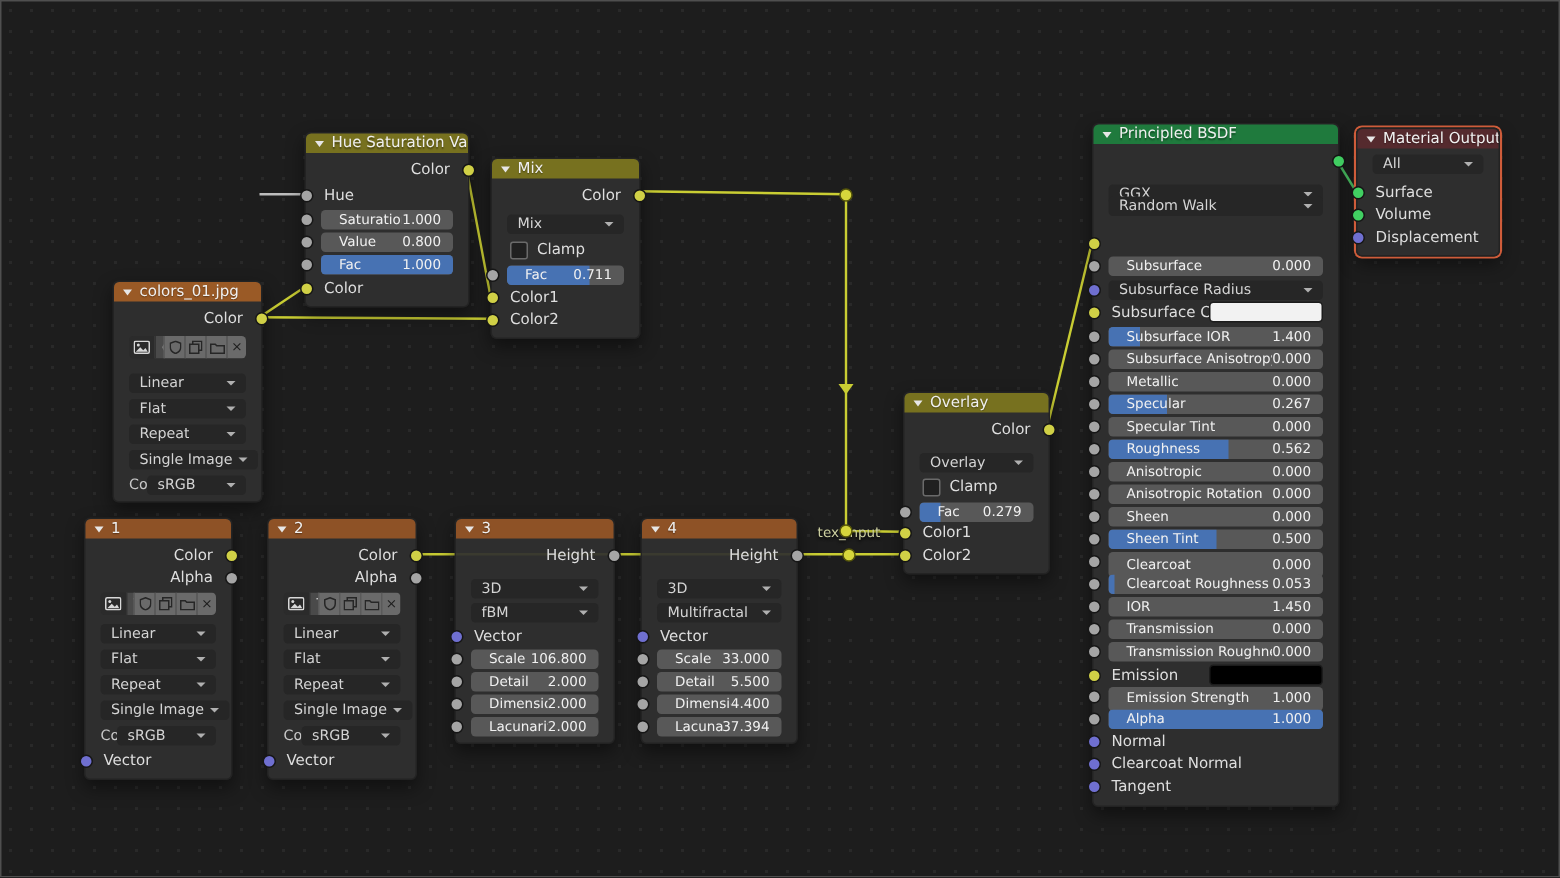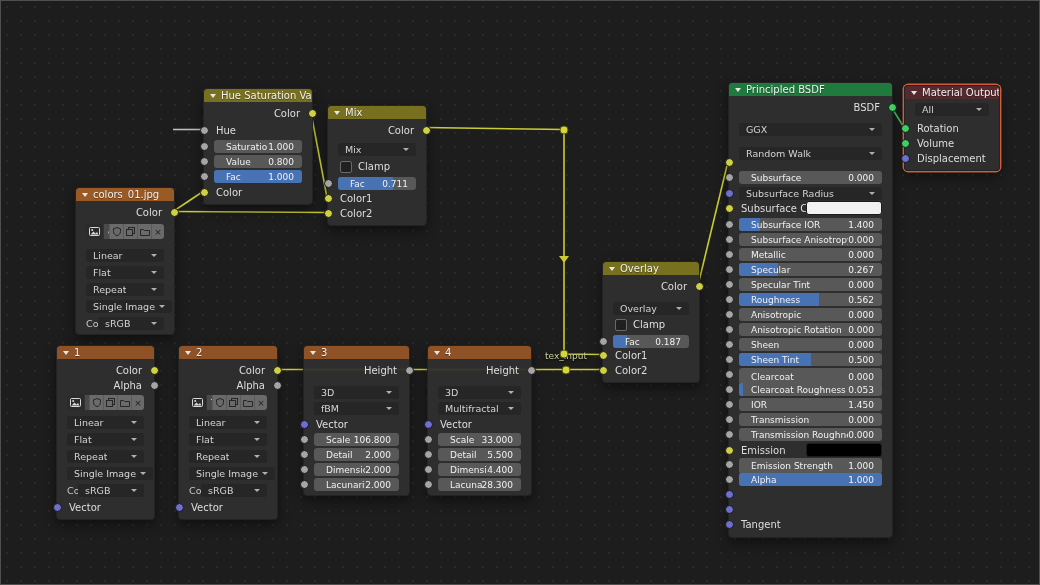--- a/index.html
+++ b/index.html
@@ -484,21 +484,21 @@
             <div class="fill" style="width: 0%;"></div>
             <span class="sl-lbl">Dimension</span>
             <span class="sl-val">4.400</span>
           </div>
         </div>
         <span class="socket" style="background: rgb(165, 165, 165); top: 119px; left: -4.5px;"></span>
         <div class="row slider" style="top: 132px; height: 13px;">
           <div class="sl">
             <div class="fill" style="width: 0%;"></div>
             <span class="sl-lbl">Lacunarity</span>
-            <span class="sl-val">28.300</span>
+            <span class="sl-val">37.394</span>
           </div>
         </div>
         <span class="socket" style="background: rgb(165, 165, 165); top: 134px; left: -4.5px;"></span>
       </div>
       <div class="node" style="left: 602px; top: 261px; width: 96px; height: 120px;">
         <div class="node-header" style="background: rgb(119, 113, 31);">
           <span class="hchev"></span>
           <span class="ntitle">Overlay</span>
         </div>
         <div class="row out" style="top: 17px; height: 15px;">
@@ -512,49 +512,46 @@
           </div>
         </div>
         <div class="row checkbox" style="top: 56px; height: 13px;">
           <span class="cb"></span>
           <span class="lbl">Clamp</span>
         </div>
         <div class="row slider" style="top: 73px; height: 13px;">
           <div class="sl">
             <div class="fill" style="width: 19%;"></div>
             <span class="sl-lbl">Fac</span>
-            <span class="sl-val">0.187</span>
+            <span class="sl-val">0.279</span>
           </div>
         </div>
         <span class="socket" style="background: rgb(165, 165, 165); top: 75px; left: -4.5px;"></span>
         <div class="row in" style="top: 86px; height: 15px;">
           <span class="lbl">Color1</span>
         </div>
         <span class="socket" style="background: rgb(208, 208, 70); top: 89px; left: -4.5px;"></span>
         <div class="row in" style="top: 101px; height: 15px;">
           <span class="lbl">Color2</span>
         </div>
         <span class="socket" style="background: rgb(208, 208, 70); top: 104px; left: -4.5px;"></span>
       </div>
       <div class="node" style="left: 728px; top: 82px; width: 163px; height: 454px;">
         <div class="node-header" style="background: rgb(31, 122, 61);">
           <span class="hchev"></span>
           <span class="ntitle">Principled BSDF</span>
         </div>
-        <div class="row out" style="top: 17px; height: 15px;">
-          <span class="lbl">BSDF</span>
-        </div>
         <span class="socket" style="background: rgb(65, 207, 98); top: 20px; right: -4.5px;"></span>
         <div class="row dropdown" style="top: 40px; height: 13px;">
           <div class="dd">
             <span class="val">GGX</span>
             <i class="chev"></i>
           </div>
         </div>
-        <div class="row dropdown" style="top: 64px; height: 13px;">
+        <div class="row dropdown" style="top: 48px; height: 13px;">
           <div class="dd">
             <span class="val">Random Walk</span>
             <i class="chev"></i>
           </div>
         </div>
         <span class="socket" style="background: rgb(208, 208, 70); top: 75px; left: -4.5px;"></span>
         <div class="row slider" style="top: 88px; height: 13px;">
           <div class="sl">
             <div class="fill" style="width: 0%;"></div>
             <span class="sl-lbl">Subsurface</span>
@@ -708,40 +705,46 @@
         </div>
         <span class="socket" style="background: rgb(165, 165, 165); top: 377px; left: -4.5px;"></span>
         <div class="row slider" style="top: 390px; height: 13px;">
           <div class="sl">
             <div class="fill" style="width: 100%;"></div>
             <span class="sl-lbl">Alpha</span>
             <span class="sl-val">1.000</span>
           </div>
         </div>
         <span class="socket" style="background: rgb(165, 165, 165); top: 392px; left: -4.5px;"></span>
+        <div class="row in" style="top: 404px; height: 15px;">
+          <span class="lbl">Normal</span>
+        </div>
         <span class="socket" style="background: rgb(111, 111, 208); top: 407px; left: -4.5px;"></span>
+        <div class="row in" style="top: 419px; height: 15px;">
+          <span class="lbl">Clearcoat Normal</span>
+        </div>
         <span class="socket" style="background: rgb(111, 111, 208); top: 422px; left: -4.5px;"></span>
         <div class="row in" style="top: 434px; height: 15px;">
           <span class="lbl">Tangent</span>
         </div>
         <span class="socket" style="background: rgb(111, 111, 208); top: 437px; left: -4.5px;"></span>
       </div>
       <div class="node selected" style="left: 904px; top: 85px; width: 94px; height: 84px;">
         <div class="node-header" style="background: rgb(85, 42, 46);">
           <span class="hchev"></span>
           <span class="ntitle">Material Output</span>
         </div>
         <div class="row dropdown" style="top: 17px; height: 13px;">
           <div class="dd">
             <span class="val">All</span>
             <i class="chev"></i>
           </div>
         </div>
         <div class="row in" style="top: 35px; height: 15px;">
-          <span class="lbl">Rotation</span>
+          <span class="lbl">Surface</span>
         </div>
         <span class="socket" style="background: rgb(65, 207, 98); top: 38px; left: -4.5px;"></span>
         <div class="row in" style="top: 50px; height: 15px;">
           <span class="lbl">Volume</span>
         </div>
         <span class="socket" style="background: rgb(65, 207, 98); top: 53px; left: -4.5px;"></span>
         <div class="row in" style="top: 65px; height: 15px;">
           <span class="lbl">Displacement</span>
         </div>
         <span class="socket" style="background: rgb(111, 111, 208); top: 68px; left: -4.5px;"></span>

